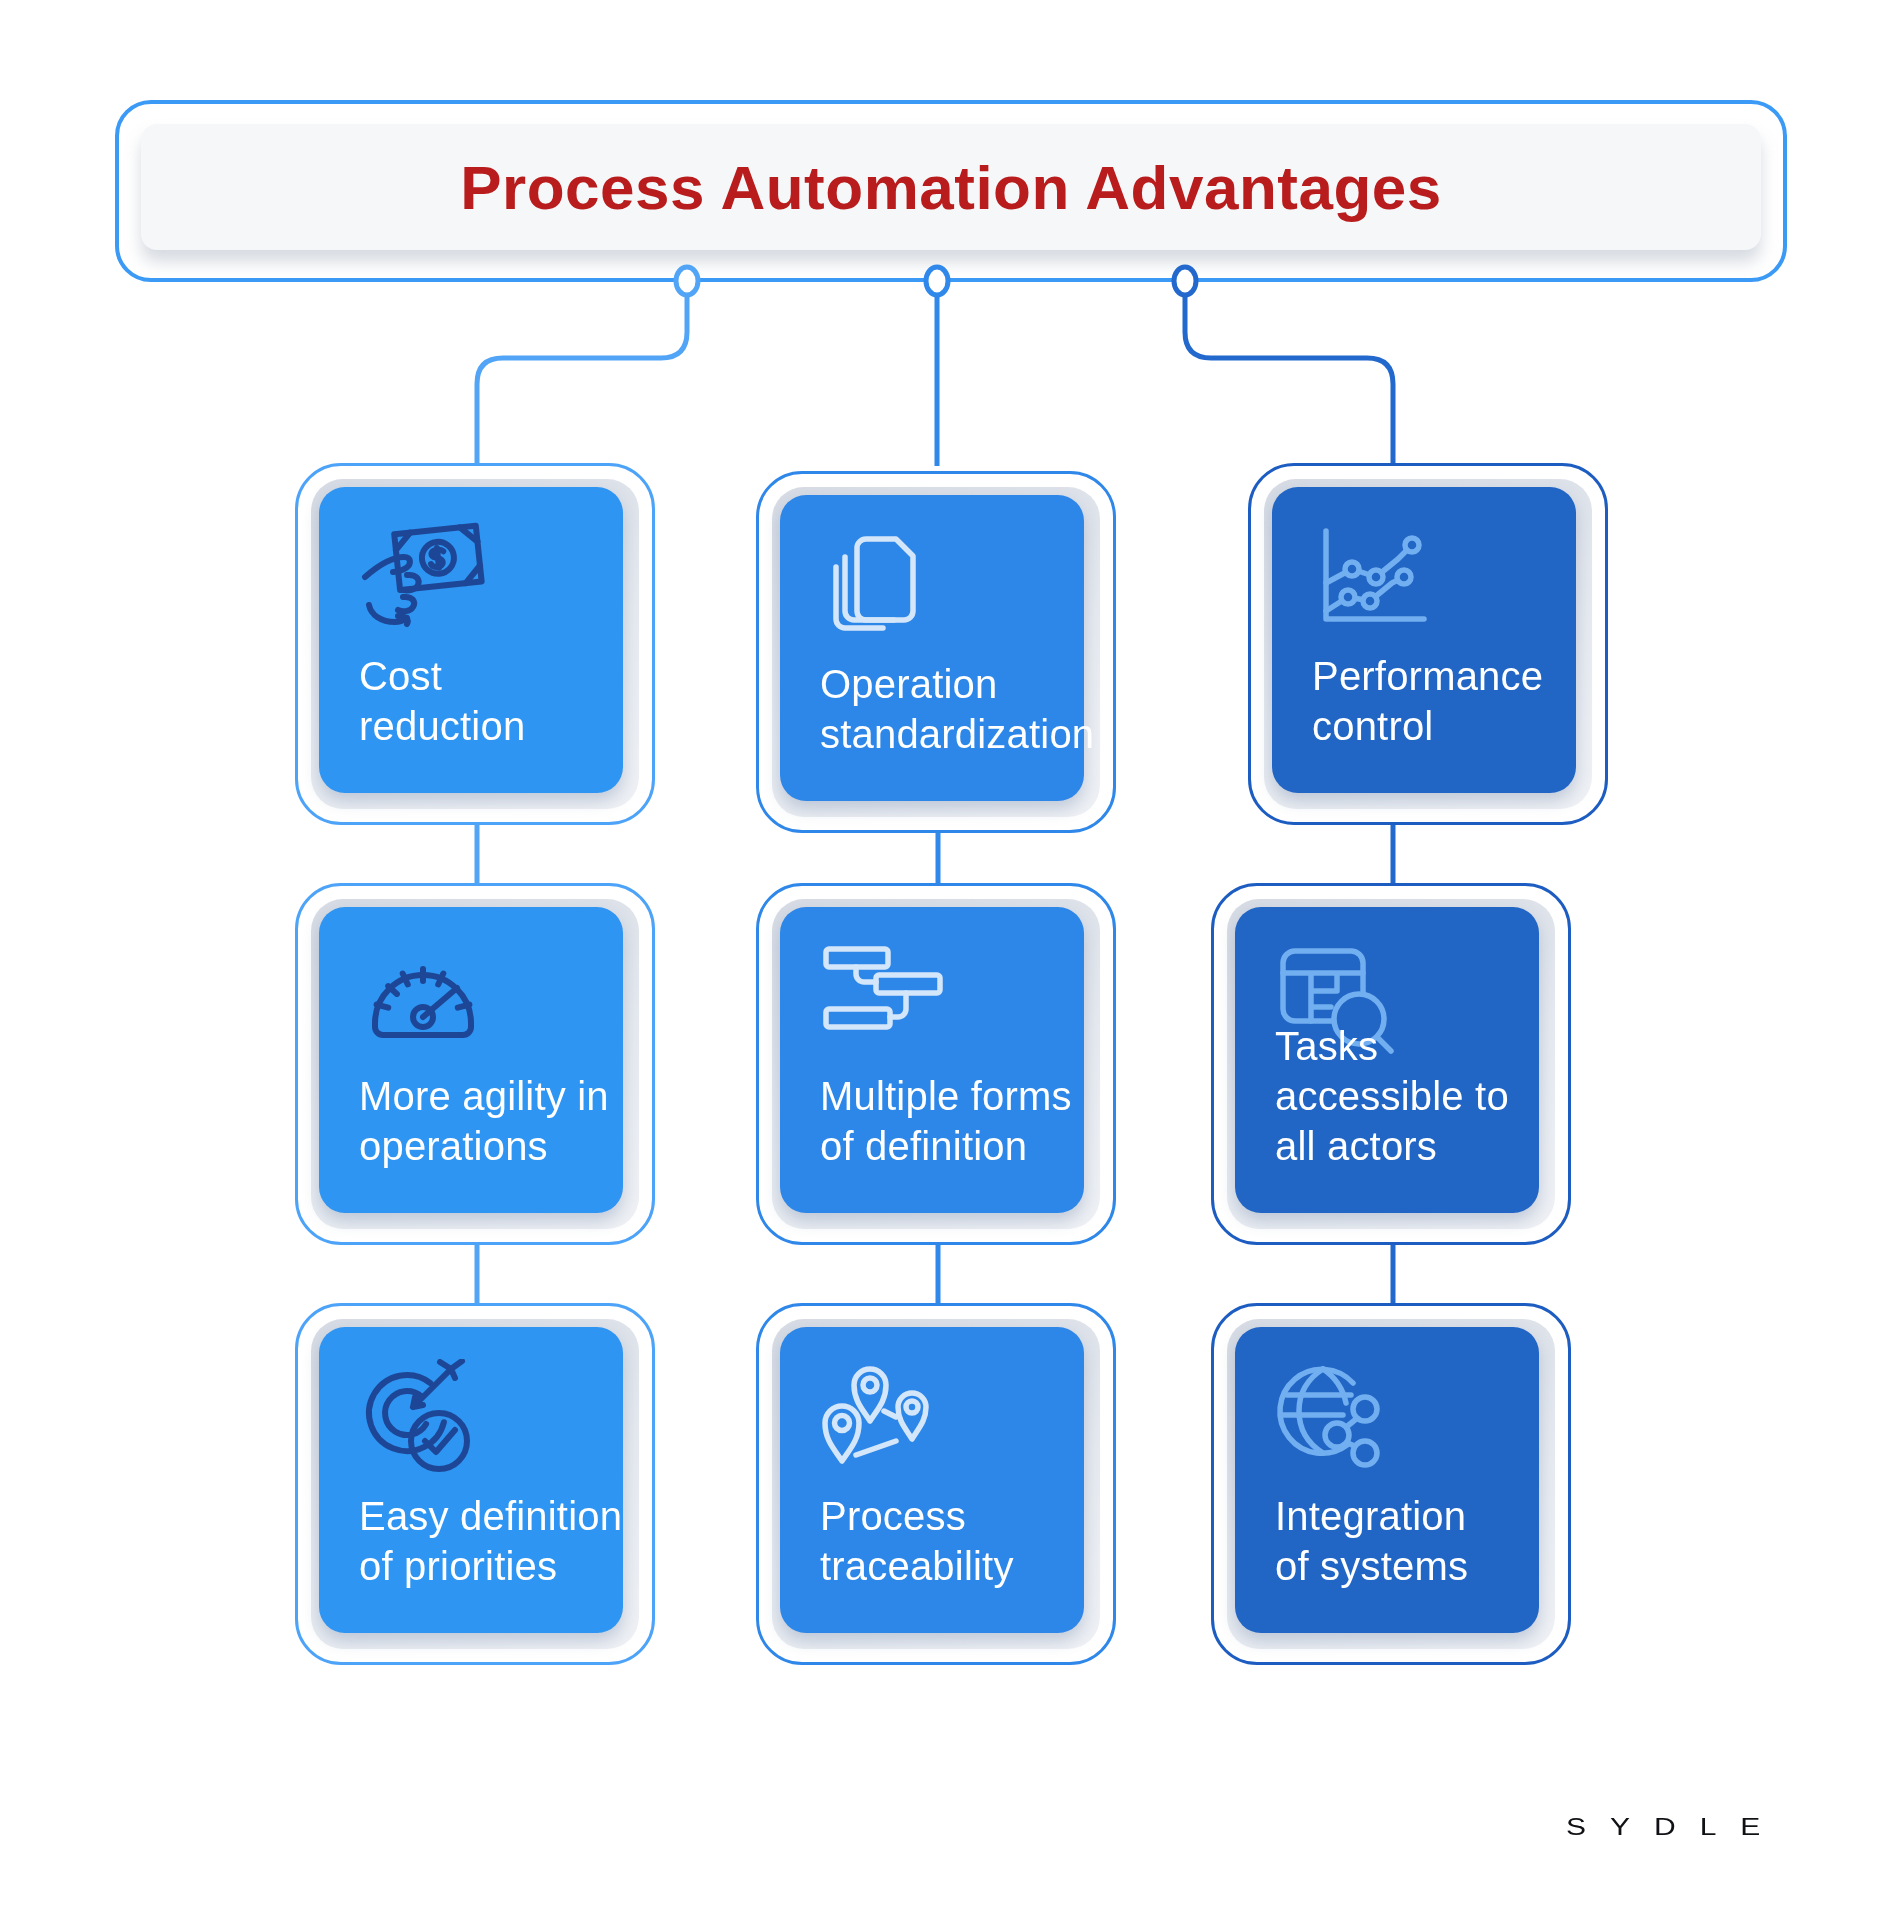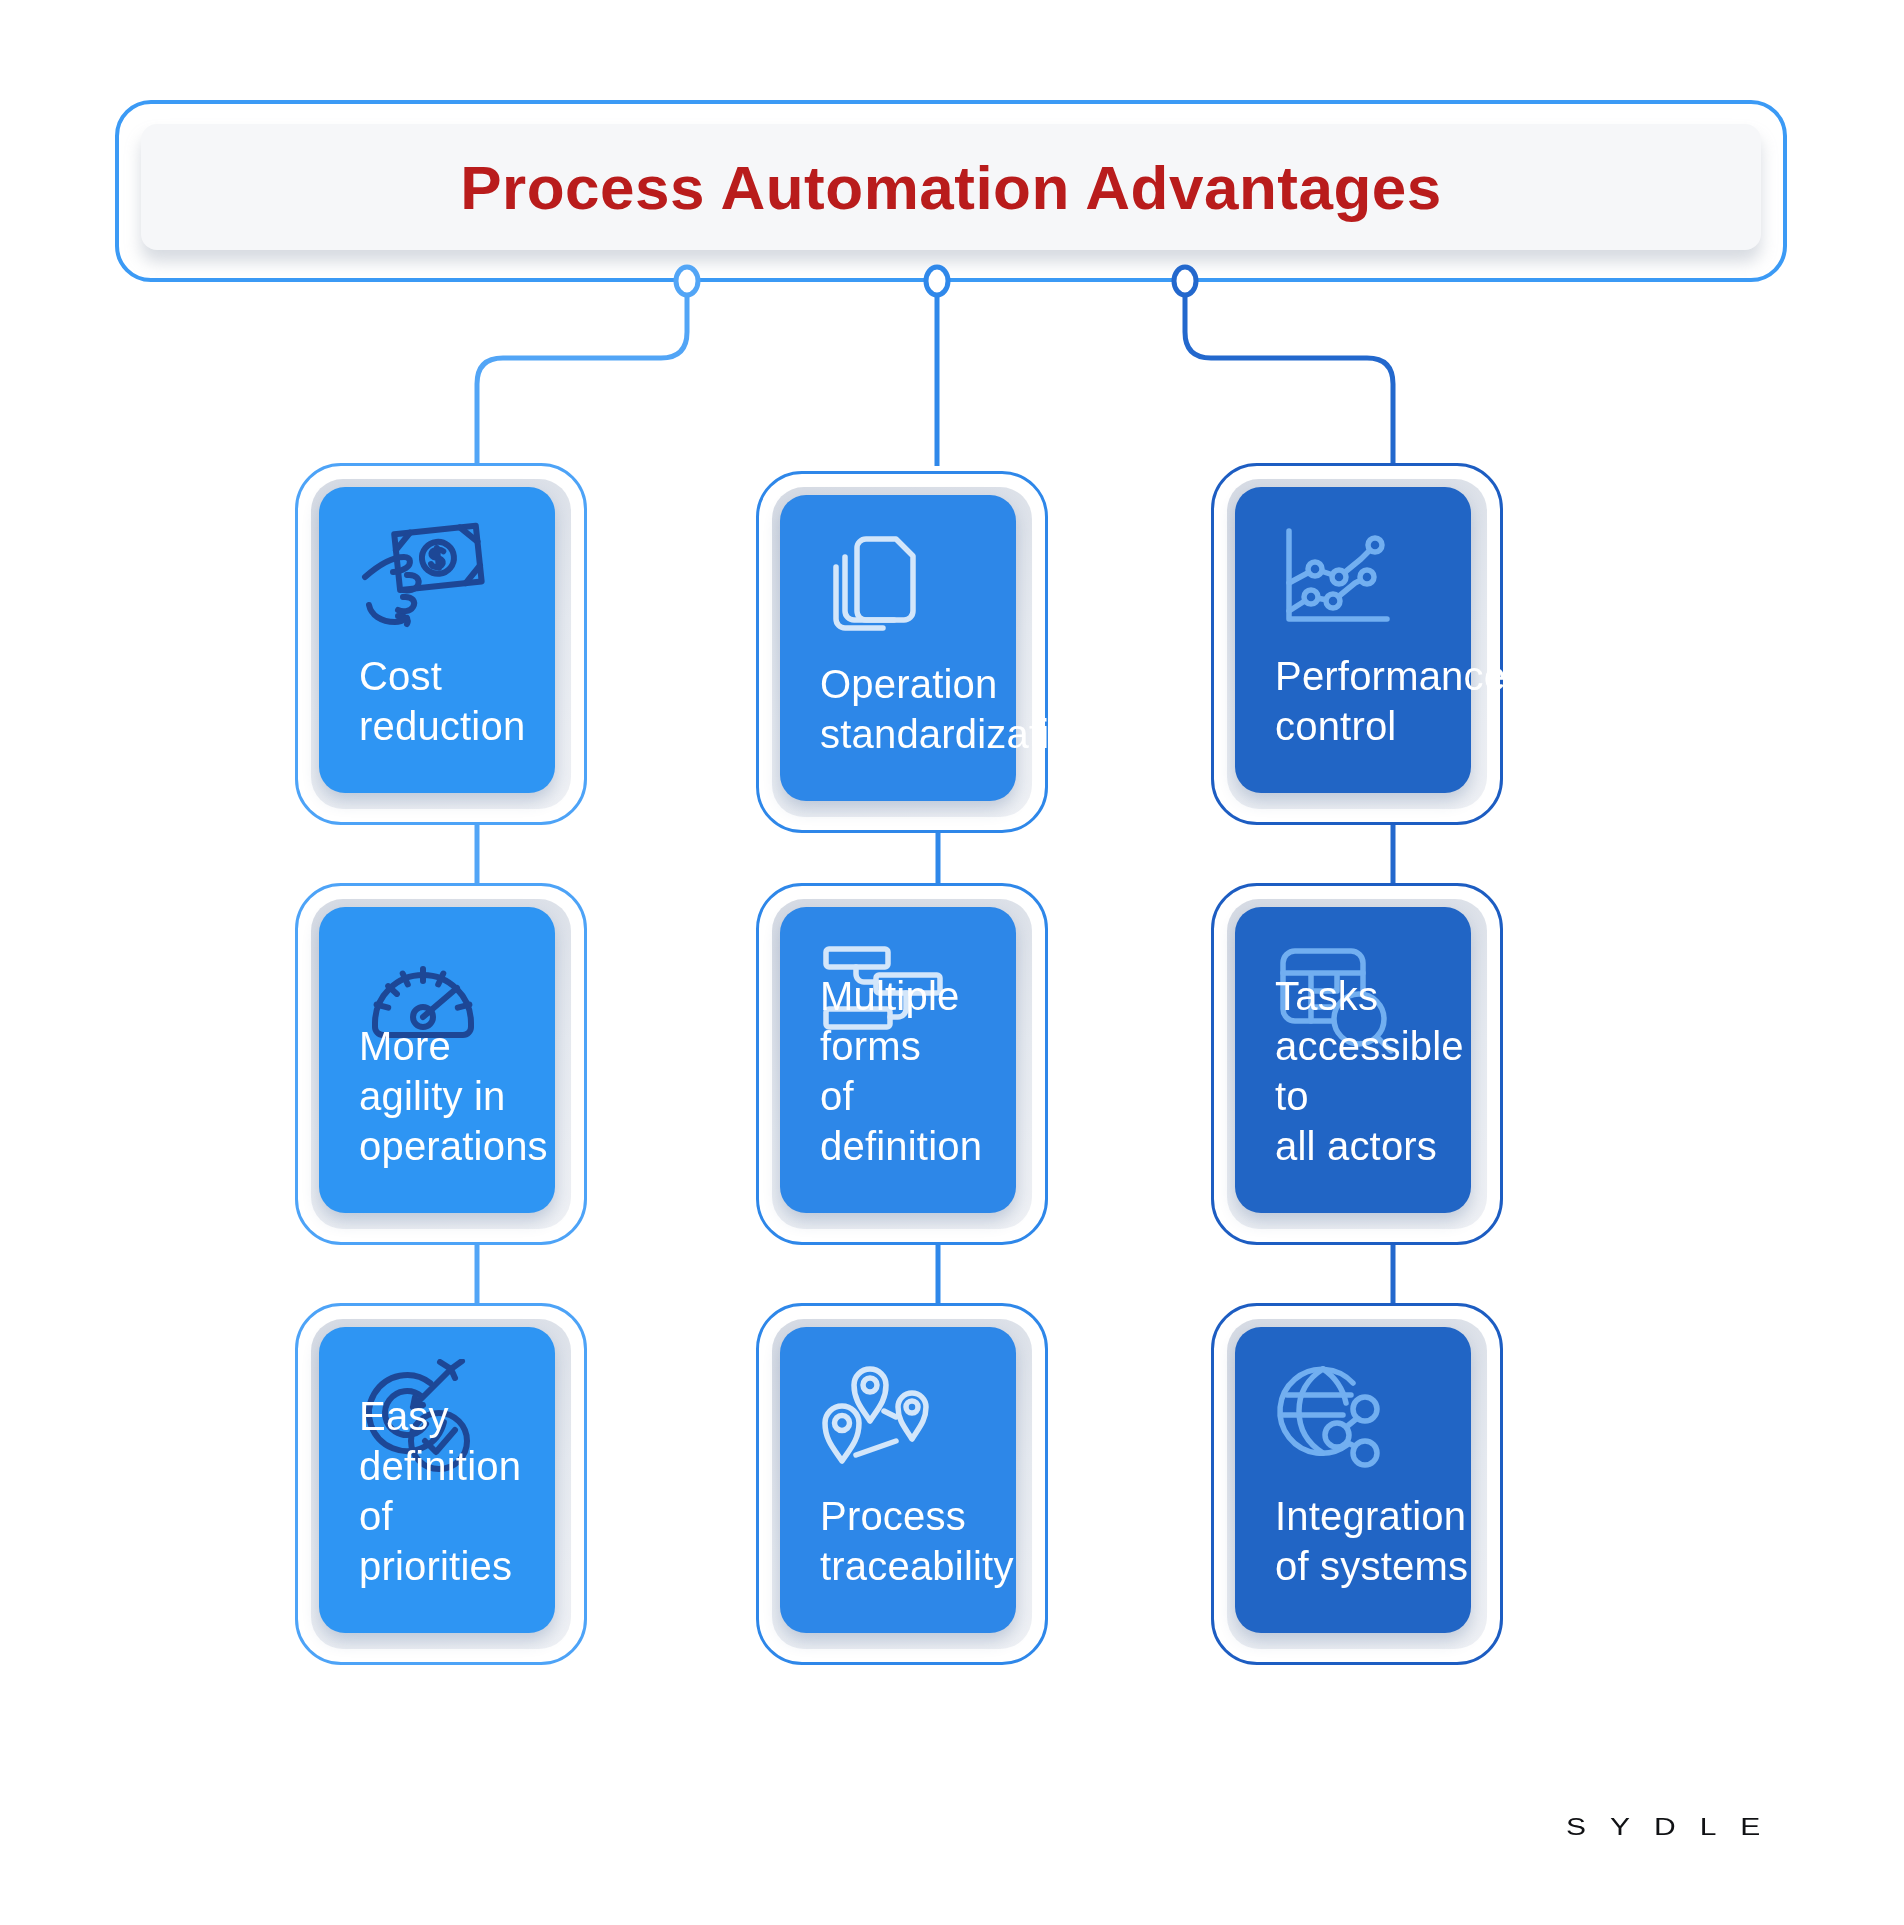--- a/index.html
+++ b/index.html
@@ -11,21 +11,21 @@
              background:#ffffff;border:4px solid #3b9af5;border-radius:36px;box-sizing:border-box;z-index:2;}
   .title-panel{position:absolute;left:22px;top:20px;right:22px;bottom:28px;background:#f6f7f9;
                border-radius:16px;box-shadow:0 12px 16px rgba(150,160,175,.38);
                display:flex;align-items:center;justify-content:center;}
   .title-text{font-size:62px;font-weight:800;color:#b91c1c;letter-spacing:.5px;}
 
   
   .connectors{position:absolute;left:0;top:0;width:1904px;height:1925px;z-index:3;pointer-events:none;}
 
   
-  .card-wrap{position:absolute;width:292px;height:362px;background:#ffffff;border:3px solid;
+  .card-wrap{position:absolute;width:360px;height:362px;background:#ffffff;border:3px solid;
              border-radius:46px;box-sizing:border-box;z-index:4;}
   .plate{position:absolute;left:13px;top:13px;right:13px;bottom:13px;border-radius:32px;
          background:linear-gradient(160deg,#d6dbe4 0%,#e6eaf0 55%,#eff1f5 100%);}
   .card{position:absolute;left:8px;top:8px;right:16px;bottom:16px;border-radius:26px;
         box-shadow:0 8px 16px rgba(60,90,140,.25);}
   .card svg.icon{position:absolute;left:38px;top:32px;}
   .label{position:absolute;left:40px;bottom:42px;color:#ffffff;font-size:40px;line-height:50px;
          font-weight:400;letter-spacing:.2px;}
 
   .col1 .card-wrap{border-color:#4da3f7;}
@@ -185,21 +185,21 @@
             <div>Process</div>
             <div>traceability</div>
           </div>
         </div>
       </div>
     </div>
   </div>
 
   <div class="col3">
 
-    <div class="card-wrap" style="left:1211px;top:463px;">
+    <div class="card-wrap" style="left:1248px;top:463px;">
       <div class="plate">
         <div class="card">
           <svg class="icon" width="132" height="120" viewBox="0 0 132 120" fill="none" stroke="#72aff0" stroke-width="5.5" stroke-linecap="round" stroke-linejoin="round">
             <path d="M16,12 V100 H114"></path>
             <path d="M16,64 L42,50 L66,58 L88,40 L102,26"></path>
             <path d="M16,92 L38,78 L60,82 L82,64 L94,58"></path>
             <g fill="#2165c5">
               <circle cx="42" cy="50" r="7"></circle>
                 <circle cx="66" cy="58" r="7"></circle>
                 <circle cx="102" cy="26" r="7"></circle>

